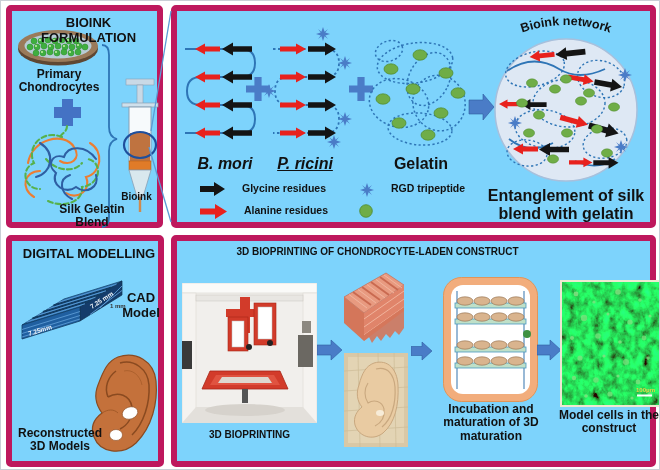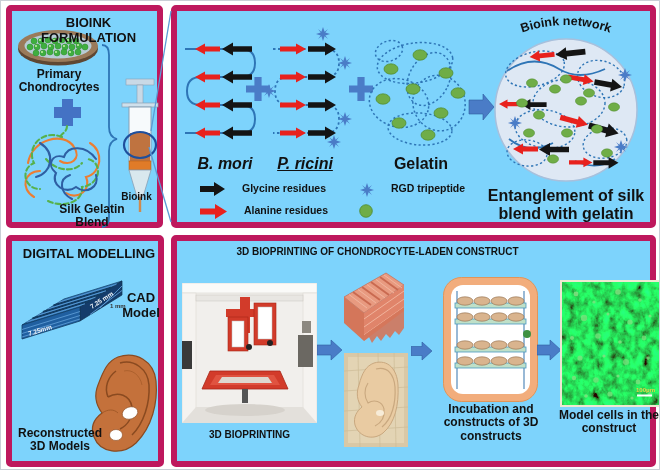--- a/index.html
+++ b/index.html
@@ -458,21 +458,21 @@
         <g>
           <rect x="12" y="86" width="71" height="5" fill="#bfe0c8" stroke="#4a9ac0" stroke-width="0.8"></rect>
           <ellipse cx="22" cy="84" rx="8" ry="4.2" fill="#d9b48e" stroke="#8f6b4a" stroke-width="0.6"></ellipse>
             <ellipse cx="39" cy="84" rx="8" ry="4.2" fill="#d9b48e" stroke="#8f6b4a" stroke-width="0.6"></ellipse>
             <ellipse cx="56" cy="84" rx="8" ry="4.2" fill="#d9b48e" stroke="#8f6b4a" stroke-width="0.6"></ellipse>
             <ellipse cx="73" cy="84" rx="8" ry="4.2" fill="#d9b48e" stroke="#8f6b4a" stroke-width="0.6"></ellipse>
         </g>
       </g>
       <circle cx="84" cy="57" r="4" fill="#3f9142"></circle>
     </svg>
-    <div class="lbl t12" style="left:258px;top:162px;width:112px;">Incubation and constructs of 3D constructs</div>
+    <div class="lbl t12" style="left:258px;top:162px;width:112px;">Incubation and maturation of 3D maturation</div>
 
     <svg class="abs" style="left:360px;top:98px;" width="25" height="22" viewBox="0 0 25 22">
       <polygon points="0,6 13,6 13,1 24,11 13,21 13,16 0,16" fill="#4a7cc7" stroke="#2e5a9e" stroke-width="0.6"></polygon>
     </svg>
 
     <svg class="abs" style="left:383px;top:39px;" width="101" height="127" viewBox="0 0 101 127">
       <defs>
         <filter id="fl" x="0" y="0" width="100%" height="100%">
           <feTurbulence type="fractalNoise" baseFrequency="0.12 0.1" numOctaves="4" seed="7" result="n"></feTurbulence>
           <feColorMatrix in="n" type="matrix" values="0 0 0 0 0.02  1.5 1.5 0 0 -0.75  0.2 0.2 0 0 -0.1  0 0 0 0 1"></feColorMatrix>

